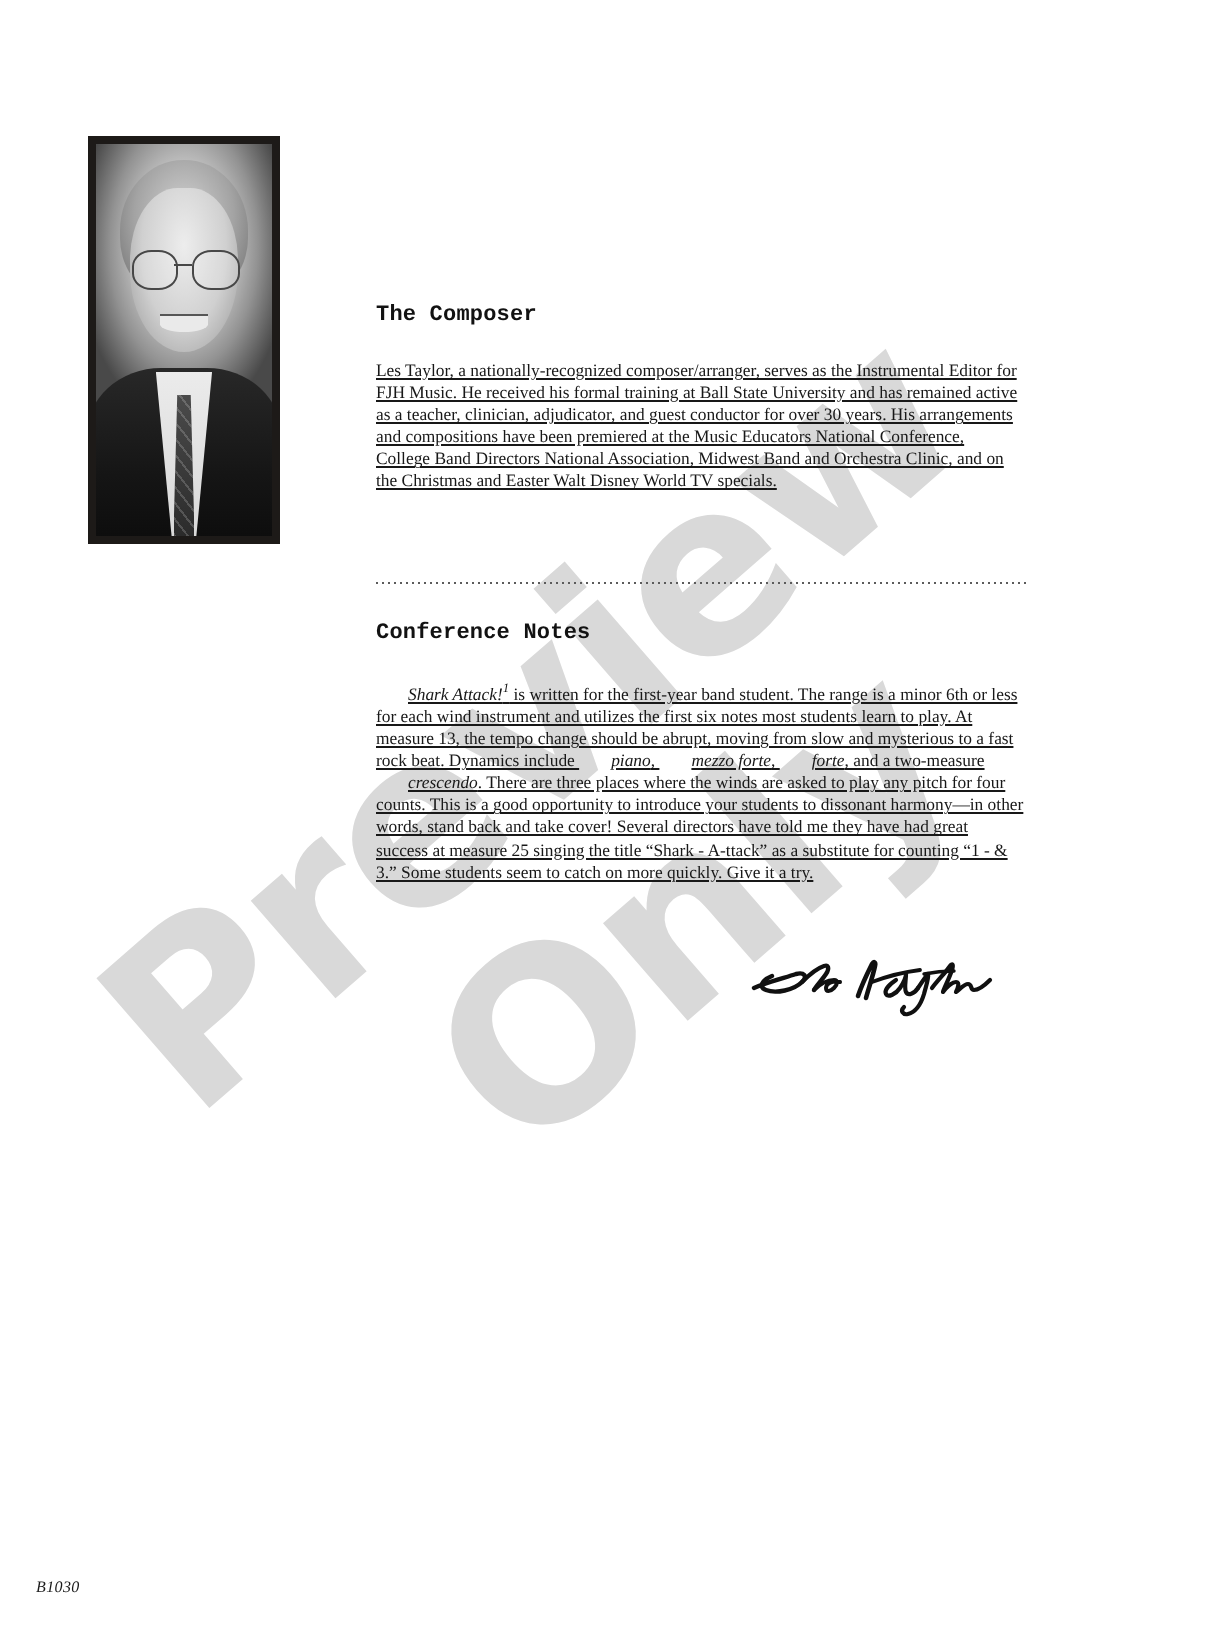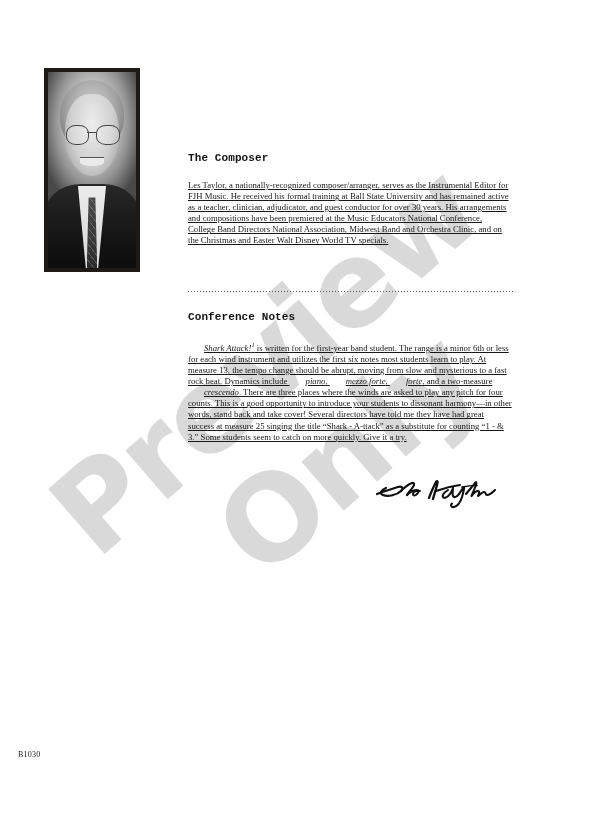--- a/index.html
+++ b/index.html
@@ -204,26 +204,27 @@
     top: 478px;
     width: 124px;
     height: 36px;
     z-index: 3;
   }
 
   
   .footer-code {
     position: absolute;
     left: 18px;
-    top: 750px;
+    top: 789px;
     font-family: "Liberation Serif", "DejaVu Serif", serif;
     font-size: 8px;
     letter-spacing: 0.2px;
     color: #1a1a1a;
     z-index: 3;
+    font-style: italic;
   }
 </style>
 </head>
 <body>
 
 <div class="page">
 
   <div class="watermark">
     <div class="watermark-text">
       <span>Preview</span><br>

